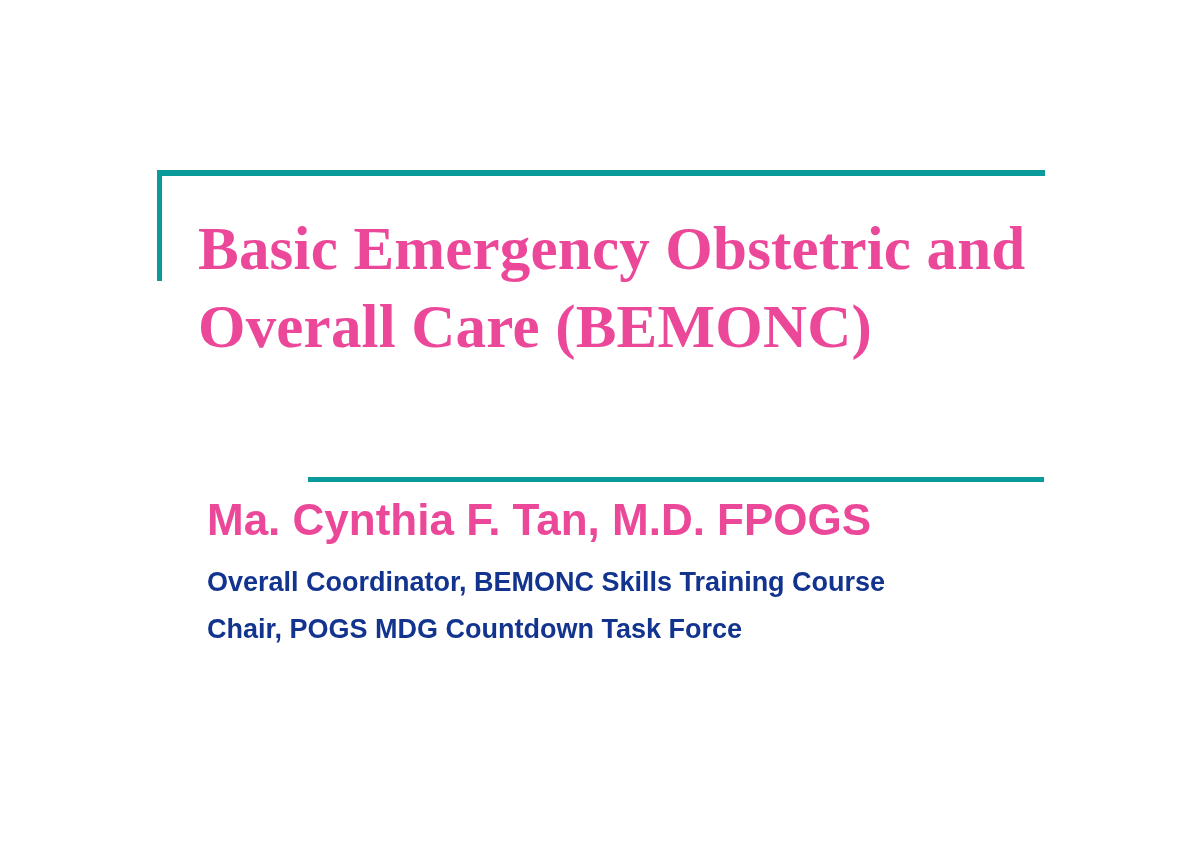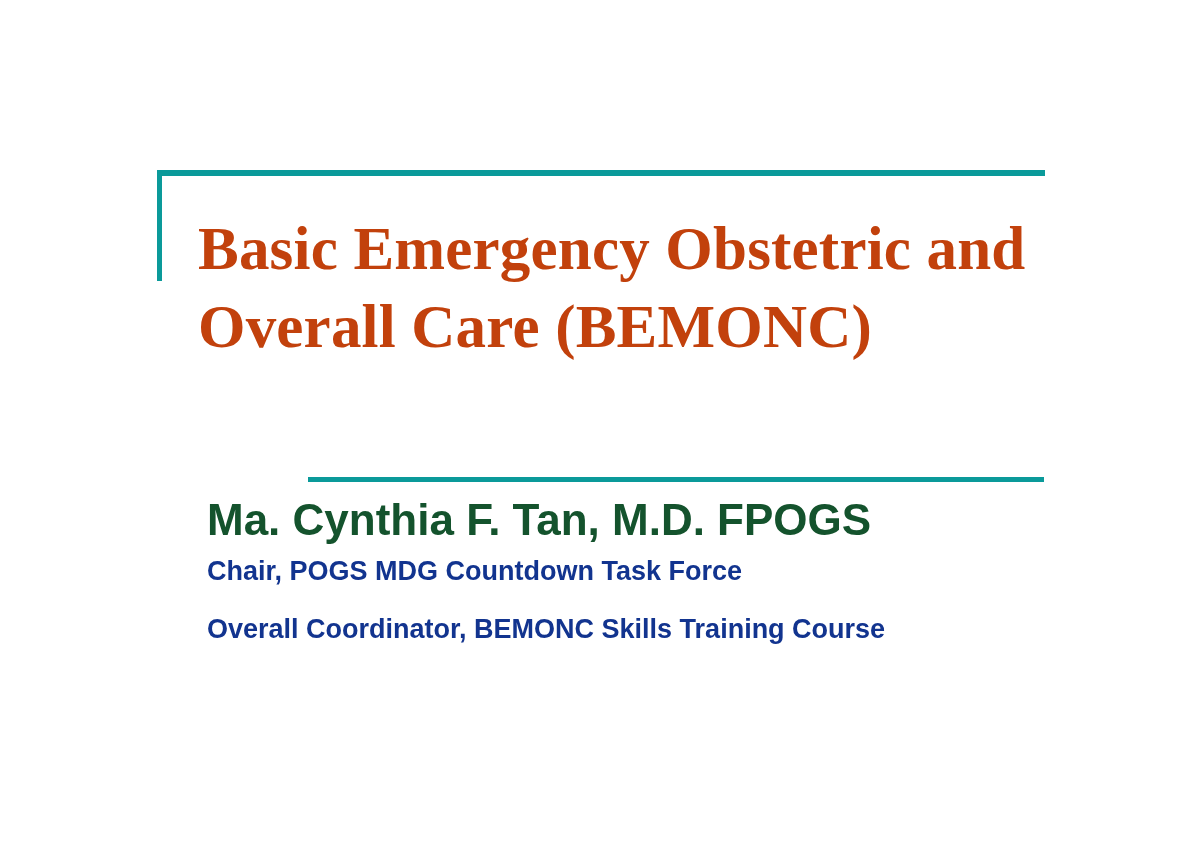--- a/index.html
+++ b/index.html
@@ -56,39 +56,39 @@
     left: 198px;
     top: 210px;
     width: 960px;
   }
 
   .title-line {
     font-family: "Liberation Serif", "DejaVu Serif", serif;
     font-weight: bold;
     font-size: 61px;
     line-height: 78px;
-    color: #c2410c;
+    color: #ec4899;
     letter-spacing: 0.2px;
     white-space: nowrap;
   }
 
   
   .author-block {
     position: absolute;
     left: 207px;
     top: 492px;
     width: 960px;
   }
 
   .author-name {
     font-family: "Liberation Sans", sans-serif;
     font-weight: bold;
     font-size: 44px;
     line-height: 56px;
-    color: #14532d;
+    color: #ec4899;
     letter-spacing: 0px;
     white-space: nowrap;
   }
 
   .author-role {
     font-family: "Liberation Sans", sans-serif;
     font-weight: bold;
     font-size: 27px;
     line-height: 47px;
     color: #12348f;
@@ -111,17 +111,17 @@
 
   <div class="title-block">
     <div class="title-line">Basic Emergency Obstetric and</div>
     <div class="title-line">Overall Care (BEMONC)</div>
   </div>
 
   <div class="rule-mid-horizontal"></div>
 
   <div class="author-block">
     <div class="author-name">Ma. Cynthia F. Tan, M.D. FPOGS</div>
+    <div class="author-role first">Overall Coordinator, BEMONC Skills Training Course</div>
     <div class="author-role">Chair, POGS MDG Countdown Task Force</div>
-    <div class="author-role first">Overall Coordinator, BEMONC Skills Training Course</div>
   </div>
 
 </div>
 
 </body></html>

